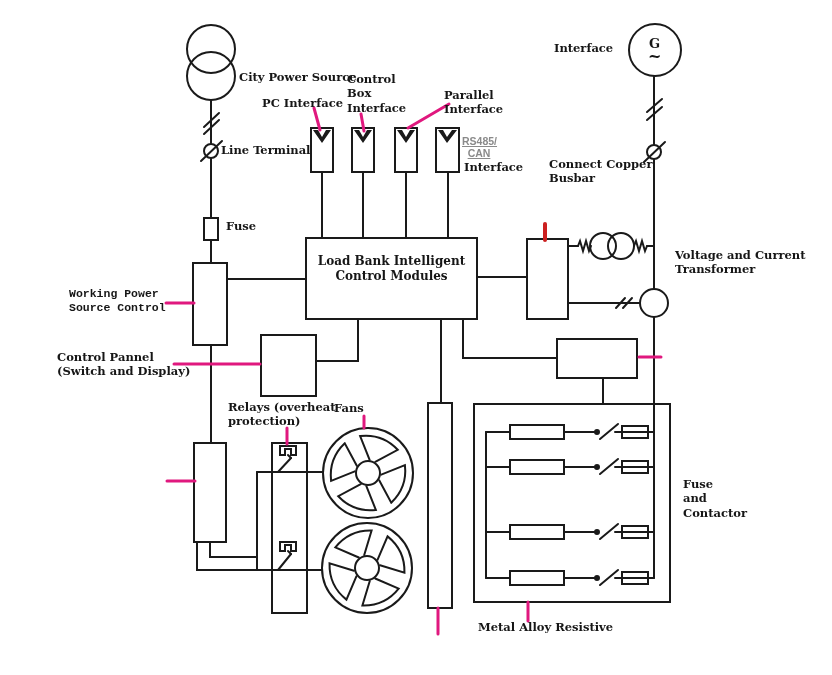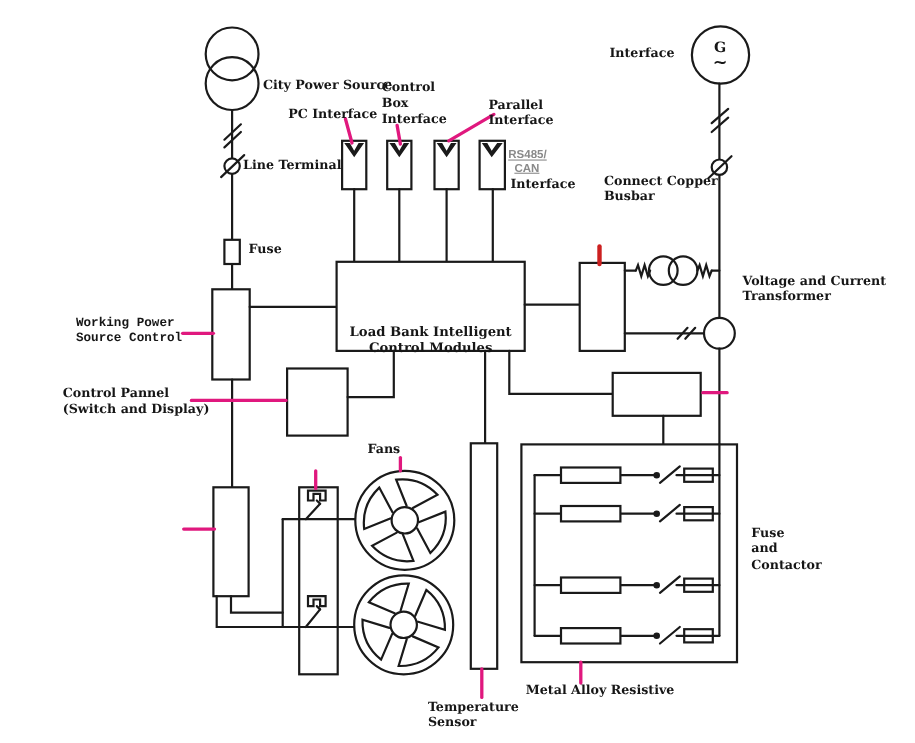--- a/index.html
+++ b/index.html
@@ -231,22 +231,22 @@
   <div class="lbl" style="left:221px;top:143px;">Line Terminal</div>
   <div class="lbl" style="left:537px;top:157px;margin-left:12px;">Connect Copper
 Busbar</div>
   <div class="lbl" style="left:226px;top:219px;">Fuse</div>
   <div class="lbl" style="left:675px;top:248px;">Voltage and Current
 Transformer</div>
   <div class="lbl" style="left:69px;top:287px;font-family:Liberation Mono, monospace;">Working Power
 Source Control</div>
   <div class="lbl" style="left:57px;top:350px;">Control Pannel
 (Switch and Display)</div>
+  <div class="lbl" style="left:228px;top:400px;">Relays  (overheat
+protection)</div>
   <div class="lbl" style="left:334px;top:401px;">Fans</div>
   <div class="lbl" style="left:683px;top:477px;">Fuse
 and
 Contactor</div>
-  <div class="lbl boxcenter" style="left:306px;top:238px;width:171px;height:62px;margin-top:40px;">Load Bank Intelligent
+  <div class="lbl boxcenter" style="left:306px;top:238px;width:171px;height:62px;">Load Bank Intelligent
 Control Modules</div>
-  <div class="lbl" style="left:389px;top:635px;">Temperature
-Sensor</div>
   <div class="lbl" style="left:478px;top:620px;">Metal Alloy Resistive</div>
 </div>
 
 </body></html>

